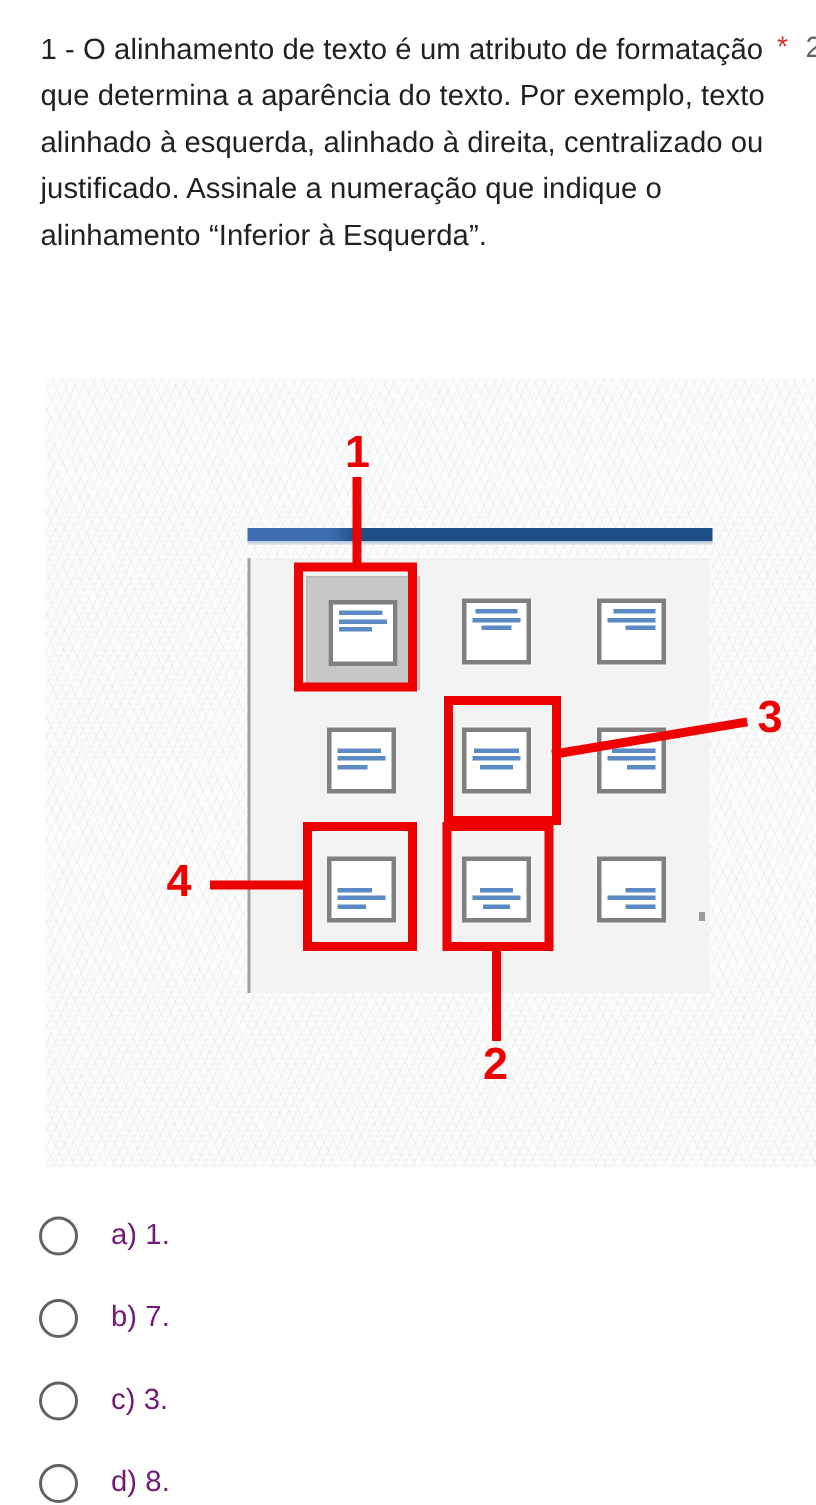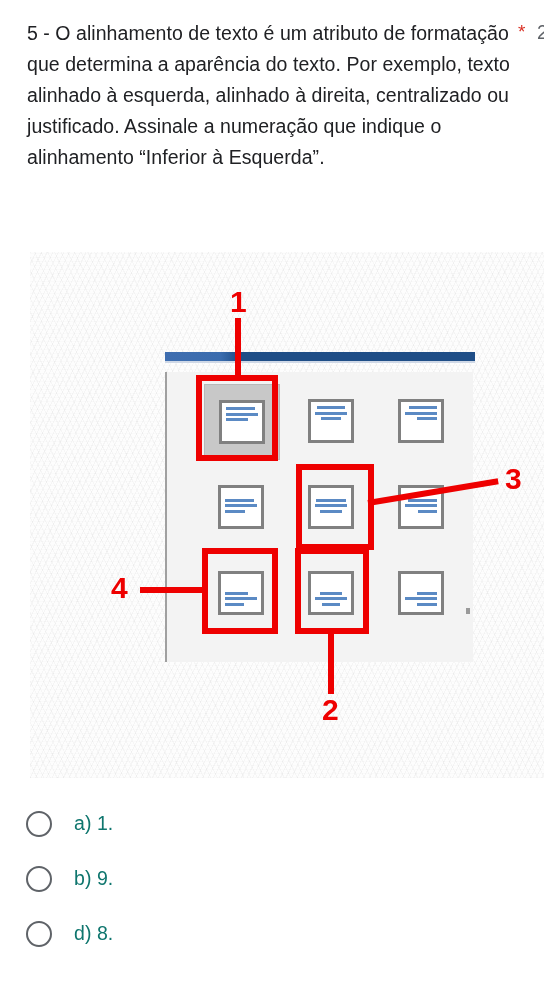--- a/index.html
+++ b/index.html
@@ -208,29 +208,29 @@
     height: 26px;
     border: 2px solid #5f6368;
     border-radius: 50%;
     margin-left: 26px;
     box-sizing: border-box;
     flex: 0 0 auto;
   }
   .option-label {
     margin-left: 22px;
     font-size: 19.5px;
-    color: #0f766e;
+    color: #701a75;
     letter-spacing: 0.05px;
   }
 </style>
 </head>
 <body>
 
 <div class="question-block">
-  <div class="question-text">5 - O alinhamento de texto é um atributo de formatação que determina a aparência do texto. Por exemplo, texto alinhado à esquerda, alinhado à direita, centralizado ou justificado.  Assinale a numeração que indique o alinhamento “Inferior à Esquerda”.</div>
+  <div class="question-text">1 - O alinhamento de texto é um atributo de formatação que determina a aparência do texto. Por exemplo, texto alinhado à esquerda, alinhado à direita, centralizado ou justificado.  Assinale a numeração que indique o alinhamento “Inferior à Esquerda”.</div>
   <div class="required-asterisk">*</div>
   <div class="required-cut">2</div>
 </div>
 
 <div class="image-wrap">
 
   <div class="panel-titlebar"></div>
 
   <div class="panel">
     <div class="align-grid">
@@ -341,19 +341,23 @@
 
 </div>
 
 <div class="options">
   <div class="option-row">
     <div class="radio"></div>
     <div class="option-label">a) 1.</div>
   </div>
   <div class="option-row">
     <div class="radio"></div>
-    <div class="option-label">b) 9.</div>
+    <div class="option-label">b) 7.</div>
+  </div>
+  <div class="option-row">
+    <div class="radio"></div>
+    <div class="option-label">c) 3.</div>
   </div>
   <div class="option-row">
     <div class="radio"></div>
     <div class="option-label">d) 8.</div>
   </div>
 </div>
 
 </body></html>

